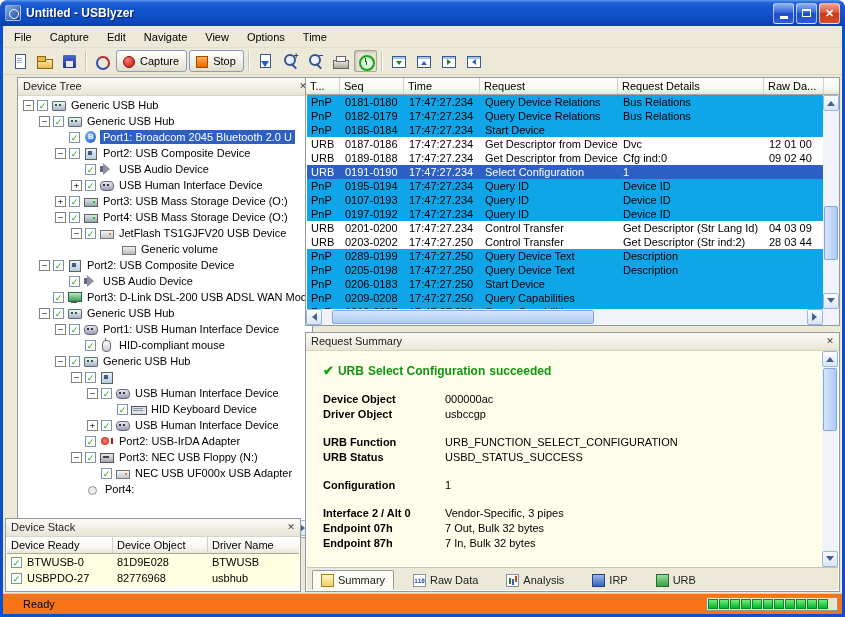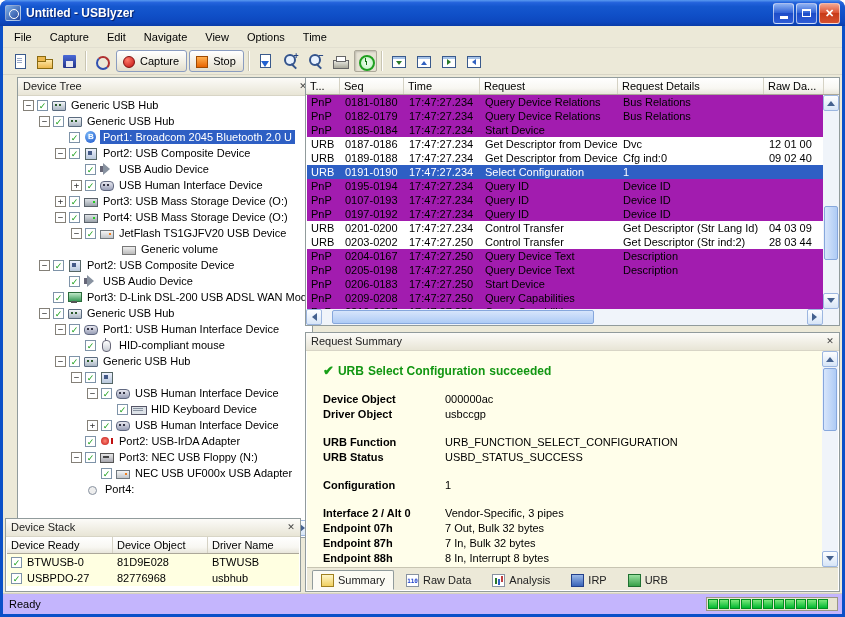--- a/index.html
+++ b/index.html
@@ -110,21 +110,21 @@
   .grid-panel{left:302px;top:51px;width:535px;height:249px}
   .grid-header{position:absolute;left:0;right:0;top:0;height:17px;display:flex;overflow:hidden;border-bottom:1px solid #ACA899;
     background:linear-gradient(180deg,#FFFFFF,#F8F7F2 60%,#E9E7DC 92%,#D8D5C8)}
   .gcol{height:17px;line-height:16px;padding:0 4px;font-size:11px;border-right:1px solid #D5D2C4;overflow:hidden;white-space:nowrap;flex:none;
     background:linear-gradient(180deg,#FFFFFF,#F8F7F2 60%,#E9E7DC 92%,#D8D5C8)}
   .gcol-fill{flex:1;border-right:none}
   .c0{width:34px}.c1{width:64px}.c2{width:76px}.c3{width:138px}.c4{width:146px}.c5{width:60px}
   .grid-body{position:absolute;left:1px;top:17px;right:16px;bottom:16px;background:#fff;overflow:hidden}
   .grow{display:flex;height:14px;line-height:14px;font-size:11px;white-space:nowrap}
   .gcell{padding:0 4px;overflow:hidden;flex:none}
-  .pnp{background:#a21caf}
+  .pnp{background:#0ea5e9}
   .urb{background:#FFFFFF}
   .grow.selected{background:#2E5FC4;color:#fff}
 
   
   .hscroll{position:absolute;display:flex;height:16px;background:#F0F4FA}
   .vscroll{position:absolute;display:flex;flex-direction:column;width:16px;background:#F0F4FA}
   .sbtn{width:16px;height:16px;flex:none;display:flex;align-items:center;justify-content:center;
     background:linear-gradient(#FDFEFF,#D7E5F7);border:1px solid #9CB6E0;border-radius:2px}
   .strack{flex:1;position:relative}
   .sthumb{position:absolute;top:1px;bottom:1px;background:linear-gradient(180deg,#D7E5FB,#AECBF5);border:1px solid #86A7DC;border-radius:2px}
@@ -143,21 +143,21 @@
   
   .summary-panel{left:302px;top:306px;width:535px;height:260px}
   .summary-body{position:absolute;left:1px;right:17px;top:18px;bottom:24px;background:#FFFEEA;overflow:hidden;padding:12px 0 0 16px}
   .result-line{font-size:12px;font-weight:bold;color:#129612;margin-bottom:14px;white-space:nowrap}
   .result-line span{margin-right:4px}
   .result-check::before{content:"✔";color:#18A018;font-size:13px}
   .srow{display:flex;height:15px;line-height:15px;font-size:11px;white-space:nowrap}
   .slabel{width:122px;font-weight:bold;flex:none}
   .srow-gap{height:13px}
   .tabbar{position:absolute;left:1px;right:1px;bottom:1px;height:23px;background:#ECE9D8;border-top:1px solid #C8C5B2;
-    display:flex;align-items:flex-end;padding:2px 2px 0 5px;gap:3px}
+    display:flex;align-items:flex-end;padding:2px 2px 0 5px;gap:10px}
   .tab{display:flex;align-items:center;gap:4px;height:20px;padding:0 8px;font-size:11px;color:#222;border:1px solid transparent}
   .tab.active{background:#FCFBF4;border:1px solid #919B9C;border-bottom-color:#FCFBF4;border-radius:2px 2px 0 0}
   .tabicon{width:13px;height:13px;position:relative;flex:none}
   .summary-tab-icon{background:linear-gradient(#FFF6C8,#F0D060);border:1px solid #A08020}
   .rawdata-tab-icon{background:#fff;border:1px solid #8892A0}
   .rawdata-tab-icon::before{content:"110";position:absolute;left:0;right:0;top:3px;text-align:center;font:bold 6px/6px "DejaVu Sans Mono",monospace;color:#2244CC}
   .analysis-tab-icon{background:#fff;border:1px solid #8892A0}
   .analysis-tab-icon::before{content:"";position:absolute;left:2px;bottom:2px;width:2px;height:6px;background:#2A7A2A;box-shadow:3px 1px 0 #3060C0,6px -2px 0 #C04040}
   .irp-tab-icon{background:linear-gradient(#9AB8E8,#3A64B8);border:1px solid #23408A}
   .urb-tab-icon{background:linear-gradient(#9AE0A0,#38A048);border:1px solid #1F7030}
@@ -169,22 +169,22 @@
   .scol{height:17px;line-height:16px;padding:0 4px;font-size:11px;border-right:1px solid #D5D2C4;flex:none;white-space:nowrap;overflow:hidden;
     background:linear-gradient(180deg,#FFFFFF,#F8F7F2 60%,#E9E7DC 92%,#D8D5C8)}
   .s0{width:106px}.s1{width:95px}.s2{flex:1;border-right:none}
   .stack-body{position:absolute;left:1px;right:1px;top:35px;bottom:1px;background:#fff;overflow:hidden}
   .stack-row{display:flex;height:16px;line-height:16px;font-size:11px;background:#FFFFE1;white-space:nowrap}
   .scell{padding:0 4px;display:flex;align-items:center;overflow:hidden;flex:none}
   .scell.s2{flex:1}
   .stxt{margin-left:2px}
 
   
-  .statusbar{position:absolute;left:0;right:0;bottom:0;height:20px;background:#c4b5fd;box-shadow:0 -1px 0 #D4D0C0;
-    display:flex;align-items:center;padding:0 6px;font-size:11px}
+  .statusbar{position:absolute;left:0;right:0;bottom:0;height:20px;background:#f97316;box-shadow:0 -1px 0 #D4D0C0;
+    display:flex;align-items:center;padding:0 20px;font-size:11px}
   .progress-well{position:absolute;right:4px;top:3px;bottom:3px;width:132px;border:1px solid #9A9784;background:#E8E5D2;display:flex;gap:1px;padding:1px;align-items:stretch}
   .pblock{width:10px;flex:none;background:linear-gradient(#7AE87A,#00B830);border:1px solid #00901E}
 </style>
 </head>
 <body>
 
 <div class="window">
 
   <div class="titlebar">
     <span class="app-icon"></span>
@@ -528,21 +528,21 @@
           <div class="grow urb">
             <div class="gcell c0">URB</div>
             <div class="gcell c1">0203-0202</div>
             <div class="gcell c2">17:47:27.250</div>
             <div class="gcell c3">Control Transfer</div>
             <div class="gcell c4">Get Descriptor (Str ind:2)</div>
             <div class="gcell c5">28 03 44</div>
           </div>
           <div class="grow pnp">
             <div class="gcell c0">PnP</div>
-            <div class="gcell c1">0204-0167</div>
+            <div class="gcell c1">0289-0199</div>
             <div class="gcell c2">17:47:27.250</div>
             <div class="gcell c3">Query Device Text</div>
             <div class="gcell c4">Description</div>
             <div class="gcell c5"></div>
           </div>
           <div class="grow pnp">
             <div class="gcell c0">PnP</div>
             <div class="gcell c1">0205-0198</div>
             <div class="gcell c2">17:47:27.250</div>
             <div class="gcell c3">Query Device Text</div>
@@ -636,24 +636,20 @@
               <div class="slabel">Interface 2 / Alt 0</div>
               <div class="svalue">Vendor-Specific, 3 pipes</div>
             </div>
             <div class="srow">
               <div class="slabel">Endpoint 07h</div>
               <div class="svalue">7 Out, Bulk 32 bytes</div>
             </div>
             <div class="srow">
               <div class="slabel">Endpoint 87h</div>
               <div class="svalue">7 In, Bulk 32 bytes</div>
-            </div>
-            <div class="srow">
-              <div class="slabel">Endpoint 88h</div>
-              <div class="svalue">8 In, Interrupt 8 bytes</div>
             </div>
           </div>
       </div>
       <div class="vscroll sum-vscroll">
         <div class="sbtn">
             <span class="ar ar-up"></span>
           </div>
         <div class="strack">
             <div class="sthumb-v" style="top:1px;height:34%"></div>
           </div>

